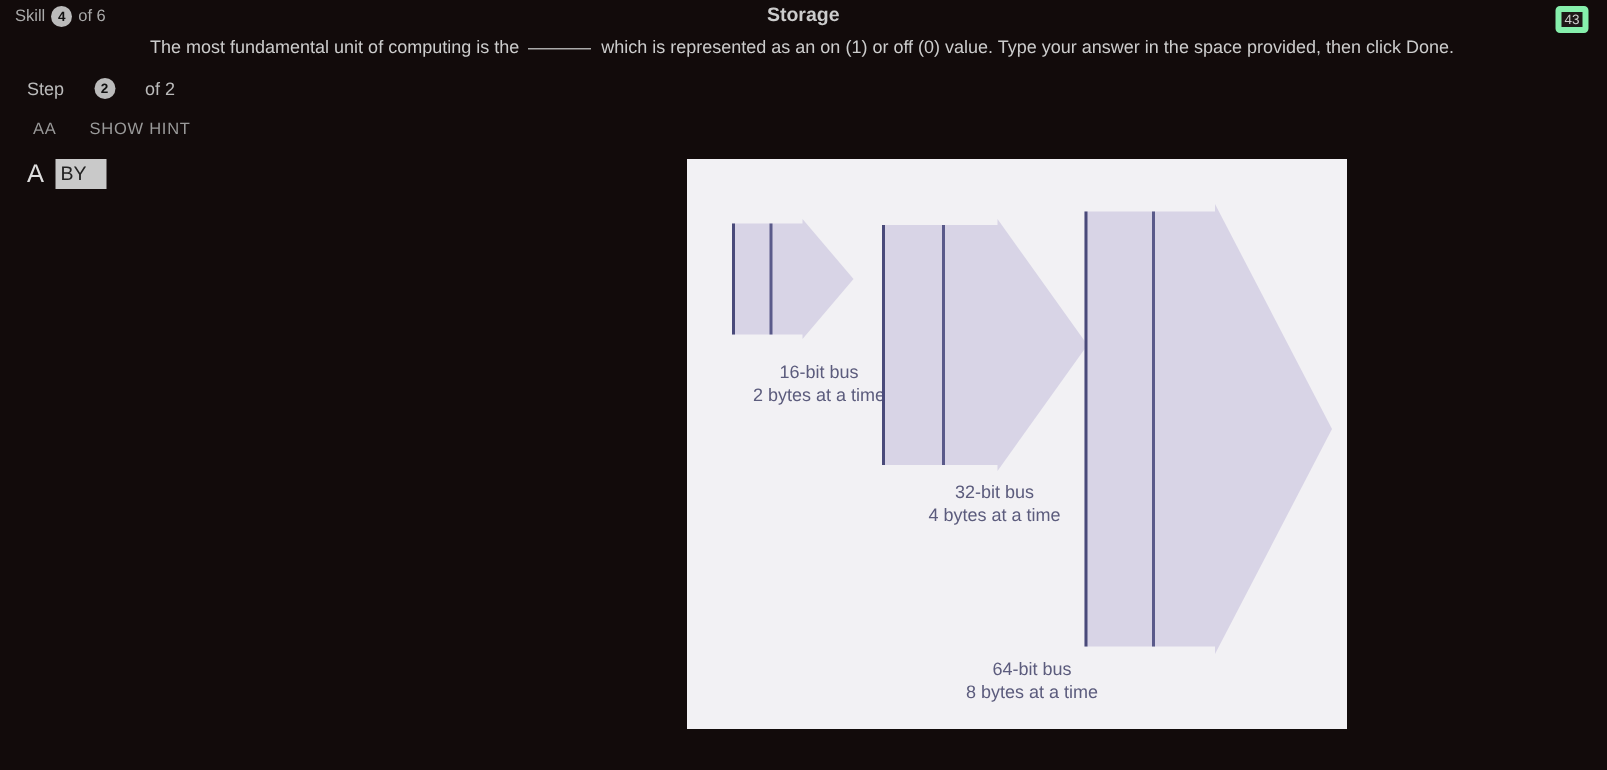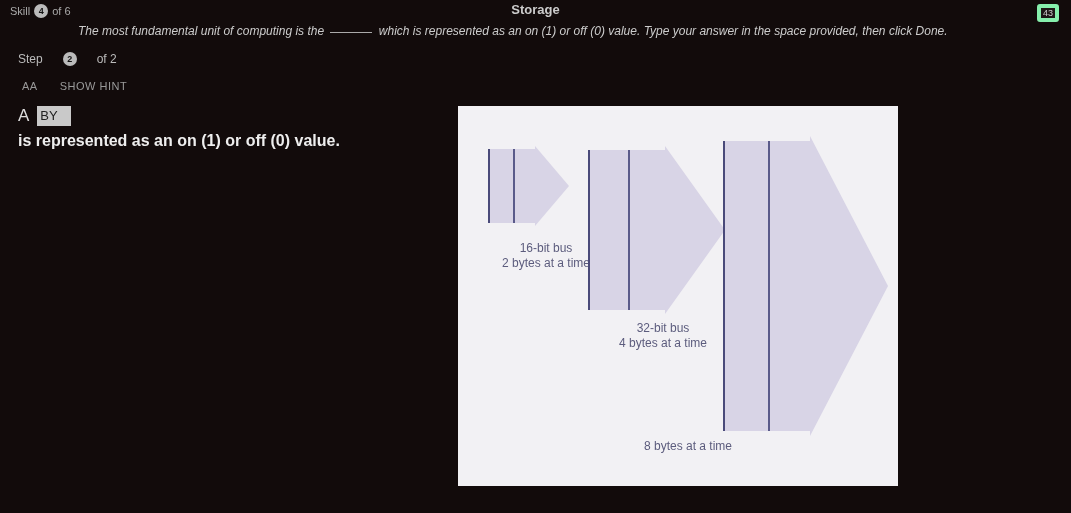--- a/index.html
+++ b/index.html
@@ -35,21 +35,21 @@
     position: absolute; right: 12px; top: 4px;
     width: 22px; height: 18px; border: 4px solid #86efac;
     border-radius: 3px; display: flex; align-items: center;
     justify-content: center; color: #ccc; font-size: 9px;
     background: rgba(255,255,255,0.05);
   }
   .instruction-row {
     display: flex; align-items: center;
     padding: 4px 10px 8px 10px; font-size: 12px; color: #ccc;
   }
-  .instruction-text { margin-left: 68px; line-height: 1.3; font-style: italic; }
+  .instruction-text { margin-left: 90px; line-height: 1.3; }
   .blank-line {
     display: inline-block; border-bottom: 1px solid #aaa;
     width: 42px; margin: 0 3px; vertical-align: baseline;
     position: relative; top: -2px;
   }
   .step-row {
     display: flex; align-items: center; gap: 20px;
     padding: 4px 0 10px 18px; font-size: 12px; color: #bbb;
   }
   .toolbar-row {
@@ -164,21 +164,20 @@
   <span class="aa">AA</span>
   <span class="hint-btn">SHOW HINT</span>
 </div>
 
 <div class="main">
   <div class="left">
     <div class="answer-line">
       <span class="answer-prefix">A</span>
       <input class="answer-input" type="text" value="BY" style="">
     </div>
-    <div class="answer-suffix">is represented as an on (1) or off (0) value.</div>
   </div>
 
   <div class="figure-panel">
     <div class="bus bus16">
       <div class="arrow">
         <div class="block">
             <div class="midline"></div>
           </div>
         <div class="tri"></div>
       </div>
@@ -203,16 +202,17 @@
 
     <div class="bus bus64">
       <div class="arrow">
         <div class="block">
             <div class="midline"></div>
           </div>
         <div class="tri"></div>
       </div>
     </div>
     <div class="cap64 small-caption">
+      <div>64-bit bus</div>
       <div>8 bytes at a time</div>
     </div>
   </div>
 </div>
 
 </body></html>

